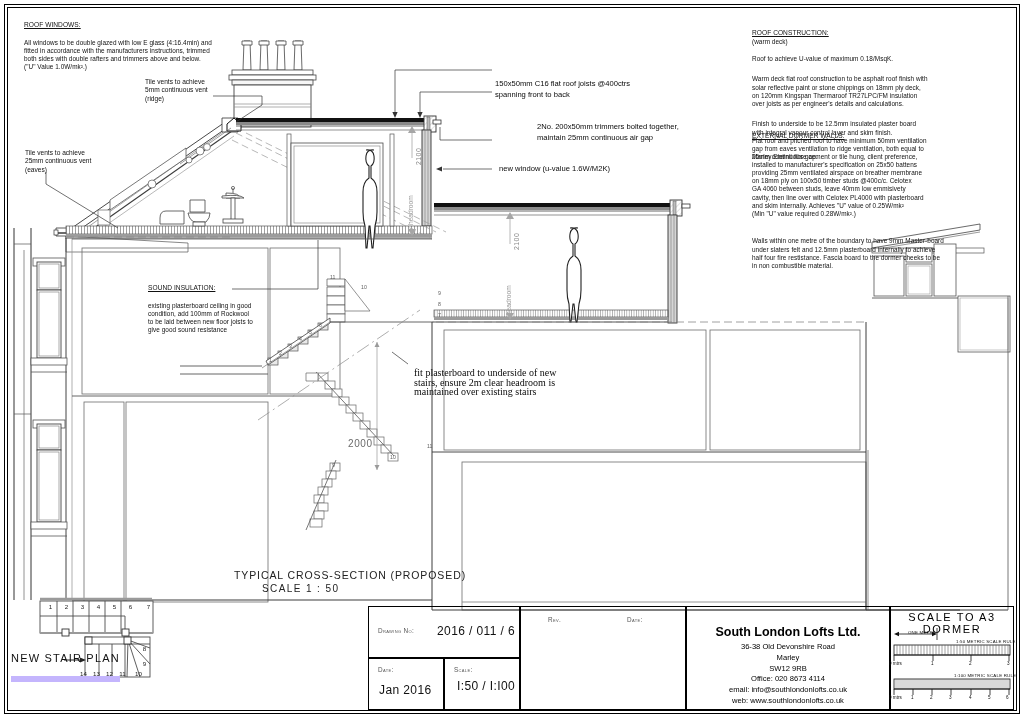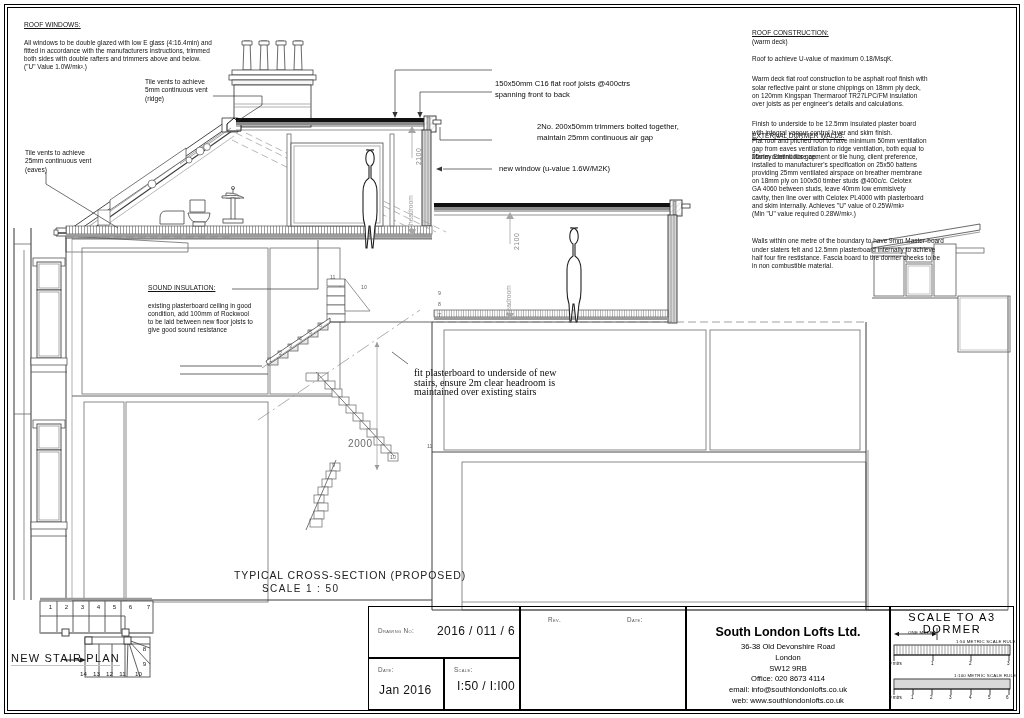--- a/index.html
+++ b/index.html
@@ -139,22 +139,22 @@
     position: absolute;
     font-size: 4.6px;
     color: #111;
   }
 
   .plan-title {
     position: absolute;
     font-size: 11px;
     letter-spacing: 1.2px;
     color: #111;
-    border-bottom: 1px solid #c4b5fd;
-    padding-bottom: 1px;
+    border-bottom: 6px solid #c4b5fd;
+    padding-bottom: 12px;
   }
   .section-title {
     position: absolute;
     font-size: 10.5px;
     letter-spacing: .9px;
     color: #222;
   }
   .section-scale {
     position: absolute;
     font-size: 10px;
@@ -666,21 +666,21 @@
 
   <div class="tb-label" style="left:454px; top:666px;">Scale:</div>
   <div class="tb-val" style="left:457px; top:679px;text-align:center;">I:50 / I:I00</div>
 
   <div class="tb-label" style="left:548px; top:616px;">Rev.</div>
   <div class="tb-label" style="left:627px; top:616px;">Date:</div>
 
   <div style="position:absolute; left:686px; top:625px; width:204px; text-align:center;">
     <span class="cname" style="display:block; font-size:12.5px; font-weight:bold; color:#000; margin-bottom:3px;">South London Lofts Ltd.</span>
     <span class="cline" style="display:block; font-size:7.6px; line-height:10.8px;">36-38 Old Devonshire Road</span>
-    <span class="cline" style="display:block; font-size:7.6px; line-height:10.8px;">London</span>
+    <span class="cline" style="display:block; font-size:7.6px; line-height:10.8px;">Marley</span>
     <span class="cline" style="display:block; font-size:7.6px; line-height:10.8px;">SW12 9RB</span>
     <span class="cline" style="display:block; font-size:7.6px; line-height:10.8px;">Office: 020 8673 4114</span>
     <span class="cline" style="display:block; font-size:7.6px; line-height:10.8px;">email: info@southlondonlofts.co.uk</span>
     <span class="cline" style="display:block; font-size:7.6px; line-height:10.8px;">web: www.southlondonlofts.co.uk</span>
   </div>
 
   <div class="scale-title" style="left:890px; top:611px; width:124px;">SCALE TO A3 DORMER</div>
 
   <svg class="svg-layer" viewBox="0 0 1024 718" xmlns="http://www.w3.org/2000/svg">
     <g stroke="#111" stroke-width="0.7" fill="none">

